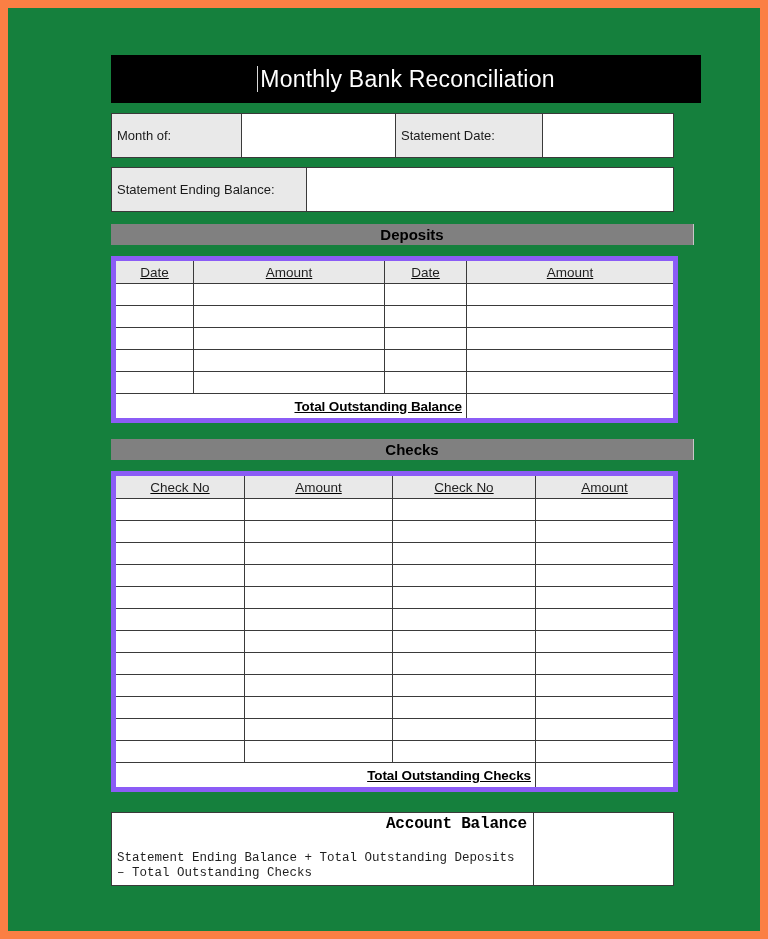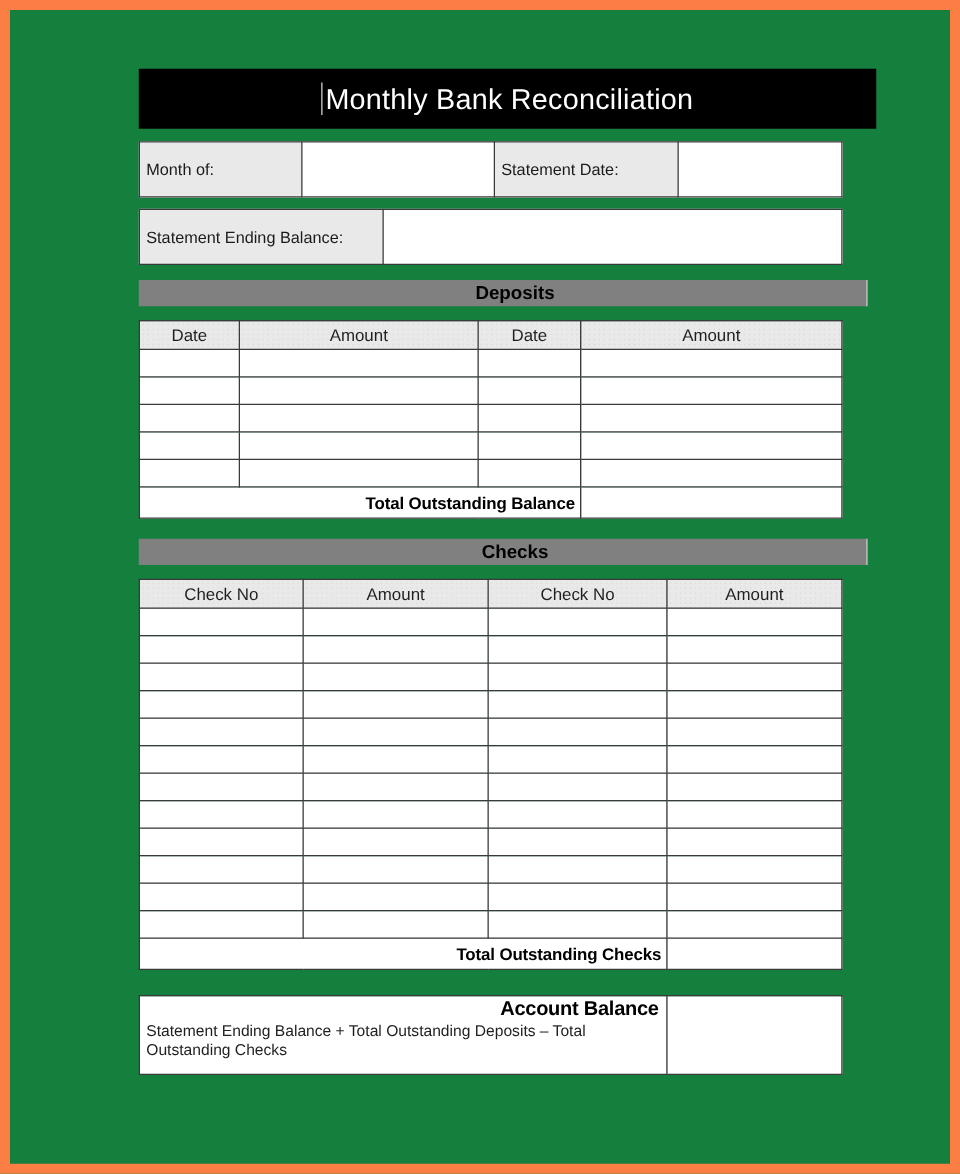--- a/index.html
+++ b/index.html
@@ -117,25 +117,26 @@
     background-color: #e9e9e9;
     background-image: radial-gradient(#d2d2d2 0.5px, transparent 0.6px);
     background-size: 4px 4px;
     font-weight: normal;
     font-size: 13.5px;
     color: #1f1f1f;
     height: 22px;
     padding: 0;
   }
   .data-table {
-    border: 1px solid #8b5cf6;
+    border: 5px solid #8b5cf6;
     border-collapse: collapse;
     table-layout: fixed;
     width: 562px;
     margin-left: 8px;
+    text-decoration: underline;
   }
   .data-table td {
     border: 1px solid #3a3a3a;
     height: 21px;
     padding: 0;
     background: #ffffff;
   }
   .total-cell {
     text-align: right;
     font-weight: bold;
@@ -152,36 +153,38 @@
     width: 562px;
     border: 1px solid #3a3a3a;
     border-collapse: collapse;
     table-layout: fixed;
   }
   .balance-table td {
     border: 1px solid #3a3a3a;
     padding: 0;
     background: #ffffff;
     vertical-align: top;
+    font-family: Liberation Mono, monospace;
   }
   .balance-desc { padding: 2px 4px 4px 5px !important; }
   .balance-title {
     text-align: right;
     font-weight: bold;
     font-size: 16px;
     color: #000000;
     padding-right: 2px;
     letter-spacing: -0.2px;
   }
   .balance-formula {
     font-size: 12.5px;
     color: #1f1f1f;
     line-height: 15px;
     text-align: left;
     padding-top: 1px;
+    margin-top: 17px;
   }
   .balance-value { height: 56px; }
 </style>
 </head>
 <body>
 
 <div id="page">
   <div id="sheet">
 
     <div class="title-bar">

